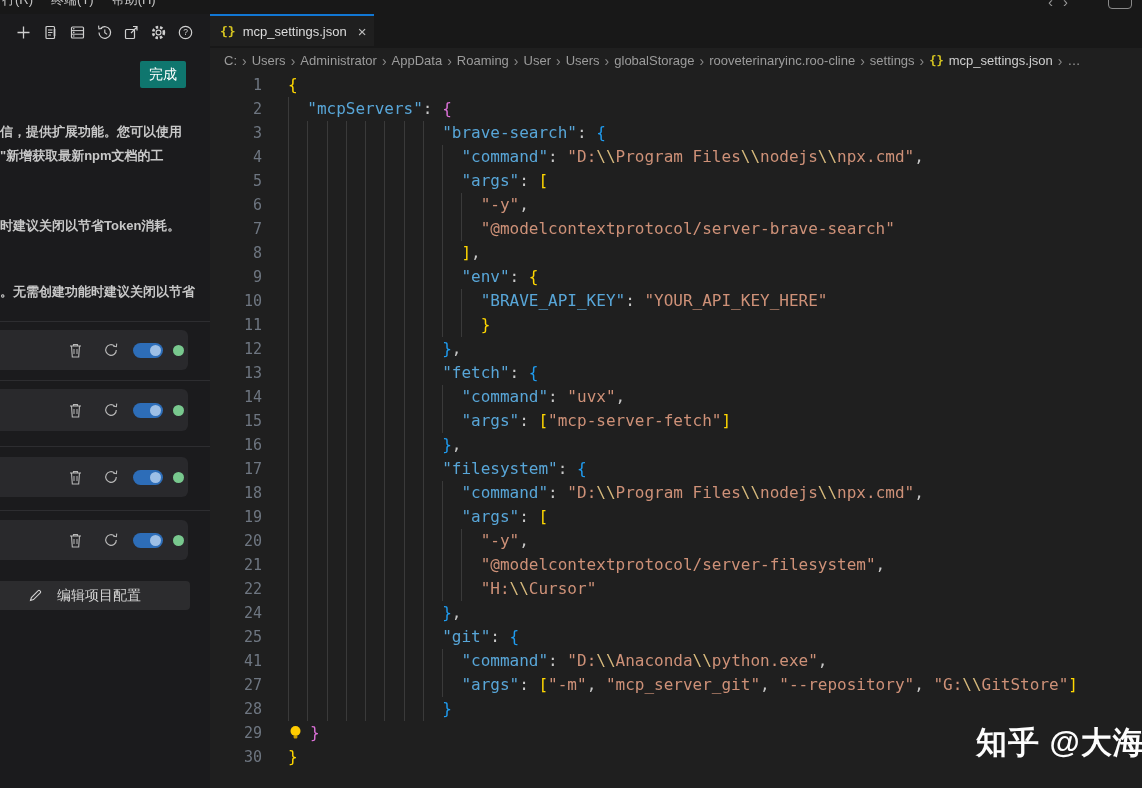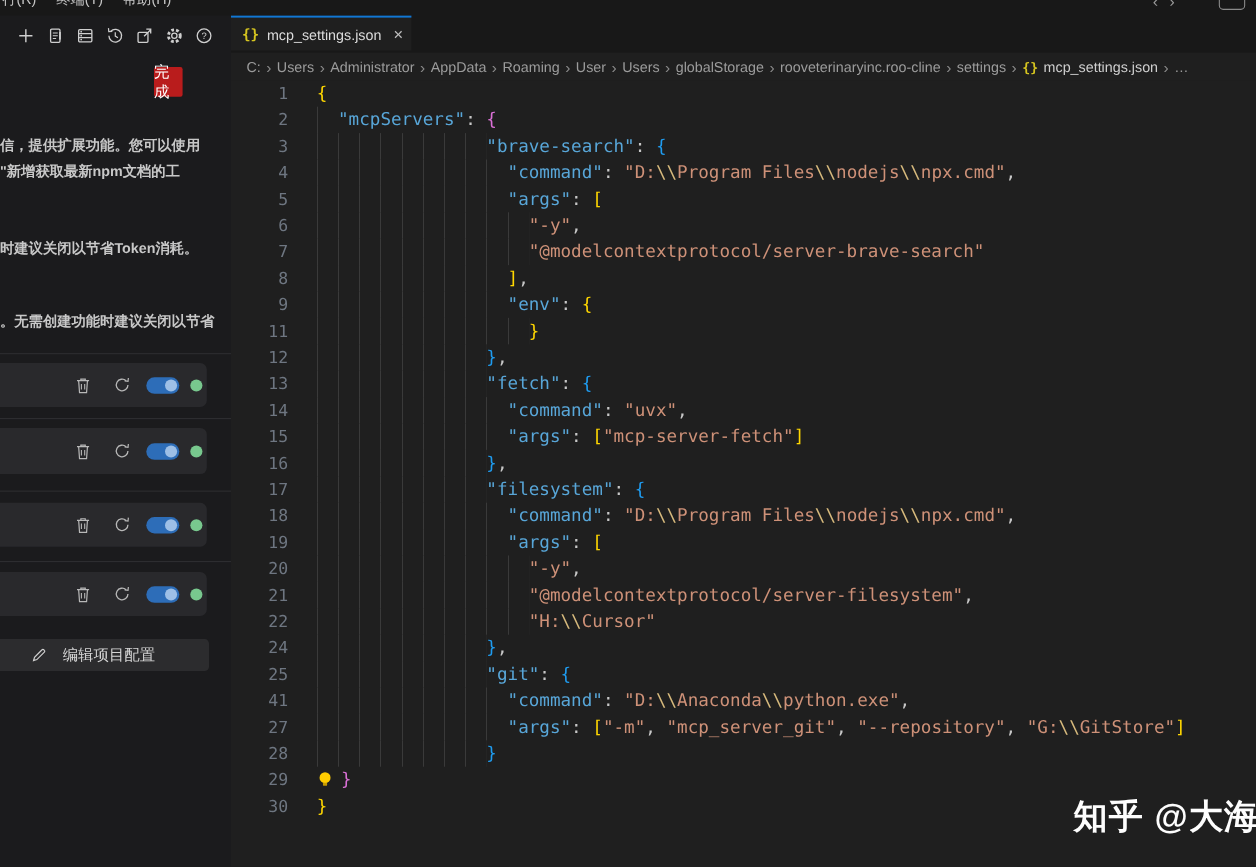--- a/index.html
+++ b/index.html
@@ -9,21 +9,21 @@
   
   .menubar{position:absolute;left:0;top:0;width:1142px;height:14px;background:#181818;overflow:hidden;z-index:5;}
   .menu-items{position:absolute;left:2px;top:-9px;display:flex;gap:18px;font-size:13px;color:#c5c5c5;white-space:nowrap;}
   .editor-actions{position:absolute;right:64px;top:-7px;color:#9a9a9a;font-size:15px;letter-spacing:10px;}
   .layout-icon{position:absolute;right:10px;top:-7px;width:22px;height:14px;border:1px solid #8a8a8a;border-radius:4px;}
 
   
   .sidebar{position:absolute;left:0;top:14px;width:210px;height:774px;background:#1b1b1d;z-index:2;}
   .panel-icons{position:absolute;left:15px;top:10px;display:flex;align-items:center;gap:10px;}
   .panel-icons svg{display:block;}
-  .btn-done{position:absolute;left:140px;top:47px;width:26px;height:27px;background:#b91c1c;color:#fff;
+  .btn-done{position:absolute;left:140px;top:47px;width:46px;height:27px;background:#0f766e;color:#fff;
             font-size:14px;display:flex;align-items:center;justify-content:center;border-radius:2px;cursor:pointer;}
   .side-par{position:absolute;left:0;width:214px;color:#c8c8c8;font-size:13px;line-height:23px;white-space:nowrap;overflow:hidden;font-weight:bold;}
   .side-sep{position:absolute;left:0;width:210px;height:1px;background:#2d2d30;}
   .server-rows{position:absolute;left:0;top:0;width:210px;}
   .srv-card{position:absolute;left:0;width:188px;height:40px;background:#29292c;border-radius:0 6px 6px 0;
             display:flex;align-items:center;justify-content:flex-end;padding-right:4px;box-sizing:border-box;}
   .srv-card .gap20{width:20px;} .srv-card .gap14{width:14px;} .srv-card .gap10{width:10px;}
   .toggle{width:30px;height:15px;border-radius:8px;background:#2d6db8;position:relative;}
   .toggle .knob{position:absolute;right:2px;top:2px;width:11px;height:11px;border-radius:50%;background:#9dbfe6;}
   .statusdot{width:11px;height:11px;border-radius:50%;background:#78c88e;}
@@ -275,20 +275,24 @@
         </div>
         <div class="cl">
           <span class="ln">8</span>
           <span class="lc"><span class="ind" style="width: 18ch;"></span><span class="tk-b1">]</span><span class="tk-p">,</span></span>
         </div>
         <div class="cl">
           <span class="ln">9</span>
           <span class="lc"><span class="ind" style="width: 18ch;"></span><span class="tk-k">"env"</span><span class="tk-p">: </span><span class="tk-b1">{</span></span>
         </div>
         <div class="cl">
+          <span class="ln">10</span>
+          <span class="lc"><span class="ind" style="width: 20ch;"></span><span class="tk-k">"BRAVE_API_KEY"</span><span class="tk-p">: </span><span class="tk-s">"YOUR_API_KEY_HERE"</span></span>
+        </div>
+        <div class="cl">
           <span class="ln">11</span>
           <span class="lc"><span class="ind" style="width: 20ch;"></span><span class="tk-b1">}</span></span>
         </div>
         <div class="cl">
           <span class="ln">12</span>
           <span class="lc"><span class="ind" style="width: 16ch;"></span><span class="tk-b3">}</span><span class="tk-p">,</span></span>
         </div>
         <div class="cl">
           <span class="ln">13</span>
           <span class="lc"><span class="ind" style="width: 16ch;"></span><span class="tk-k">"fetch"</span><span class="tk-p">: </span><span class="tk-b3">{</span></span>

